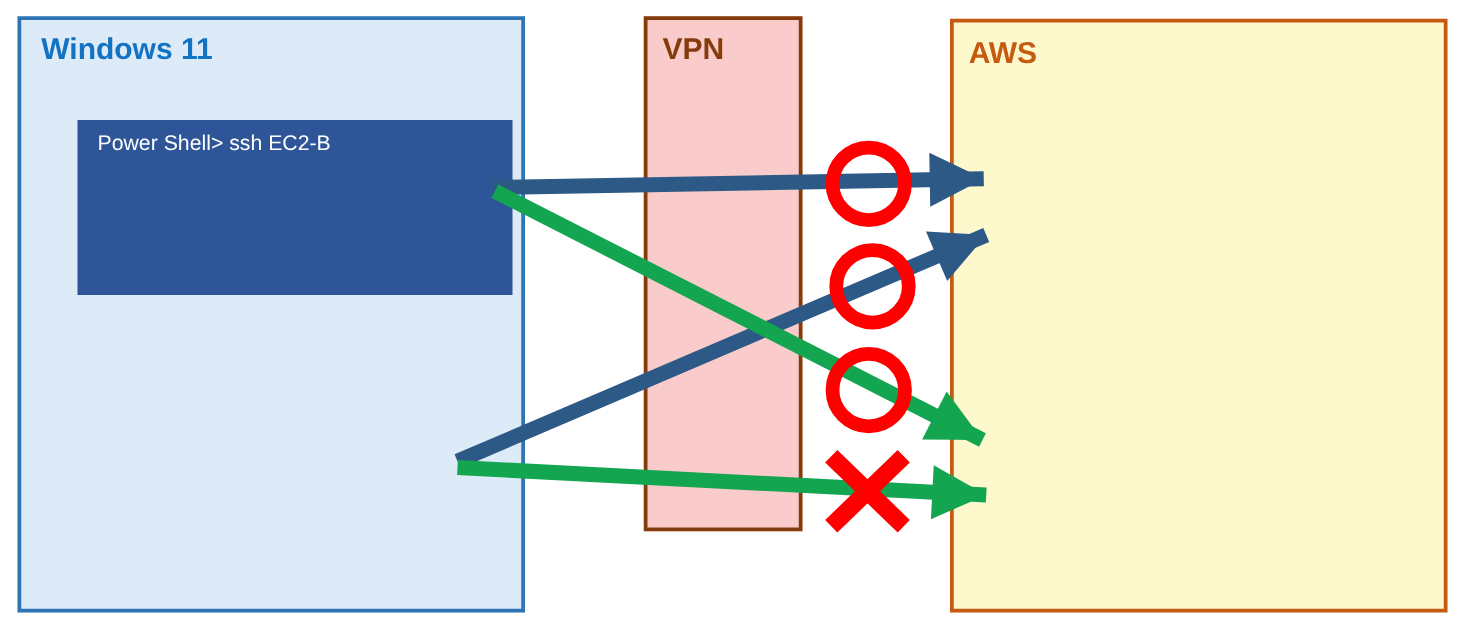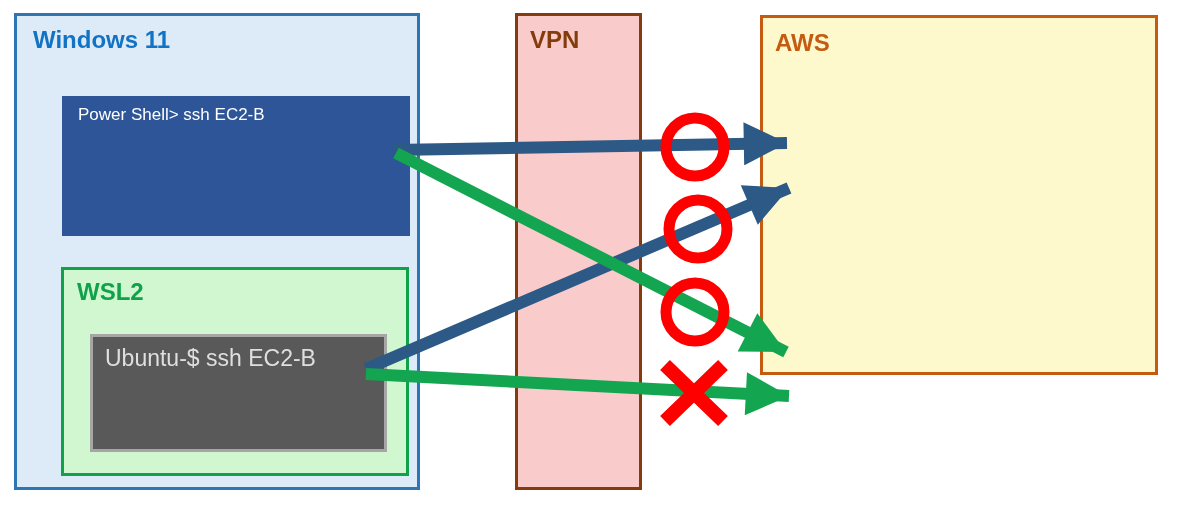--- a/index.html
+++ b/index.html
@@ -17,25 +17,25 @@
   .powershell-label{position:absolute;left:16px;top:9px;color:var(--ps-text);font-size:17px;}
 
   .wsl2-box{left:44px;top:251px;width:348px;height:209px;
     background:var(--wsl-fill);border:3px solid var(--wsl-border);}
   .wsl2-title{position:absolute;left:13px;top:8px;color:var(--wsl-border);}
 
   .ubuntu-box{left:26px;top:64px;width:297px;height:118px;
     background:var(--gray-fill);border:3px solid var(--gray-border);}
   .ubuntu-label{position:absolute;left:12px;top:8px;color:var(--gray-text);font-size:23px;}
 
-  .vpn-box{left:515px;top:13px;width:127px;height:477px;
+  .vpn-box{left:515px;top:13px;width:127px;height:412px;
     background:var(--vpn-fill);border:3px solid var(--vpn-border);}
   .vpn-title{position:absolute;left:12px;top:10px;color:var(--vpn-border);}
 
-  .aws-box{left:760px;top:15px;width:398px;height:360px;
+  .aws-box{left:760px;top:15px;width:398px;height:475px;
     background:var(--aws-fill);border:3px solid var(--aws-border);}
   .aws-title{position:absolute;left:12px;top:11px;color:var(--aws-border);}
 
   #overlay{position:absolute;left:0;top:0;width:1179px;height:508px;pointer-events:none;}
   .arrow-blue{stroke:var(--arrow-blue);stroke-width:12;fill:none;}
   .arrow-green{stroke:var(--arrow-green);stroke-width:12;fill:none;}
   .head-blue{fill:var(--arrow-blue);}
   .head-green{fill:var(--arrow-green);}
   .mark-circle{fill:none;stroke:var(--mark-red);stroke-width:11;}
   .mark-cross{fill:none;stroke:var(--mark-red);stroke-width:14;}
@@ -45,26 +45,20 @@
 
 <div id="stage">
 
   <div class="box windows-box">
     <div class="box-title windows-title">Windows 11</div>
 
     <div class="box powershell-box">
       <div class="powershell-label">Power Shell&gt; ssh EC2-B</div>
     </div>
 
-    <div class="box wsl2-box">
-      <div class="box-title wsl2-title">WSL2</div>
-      <div class="box ubuntu-box">
-        <div class="ubuntu-label">Ubuntu-$ ssh EC2-B</div>
-      </div>
-    </div>
   </div>
 
   <div class="box vpn-box">
     <div class="box-title vpn-title">VPN</div>
   </div>
 
   <div class="box aws-box">
     <div class="box-title aws-title">AWS</div>
 
   </div>

